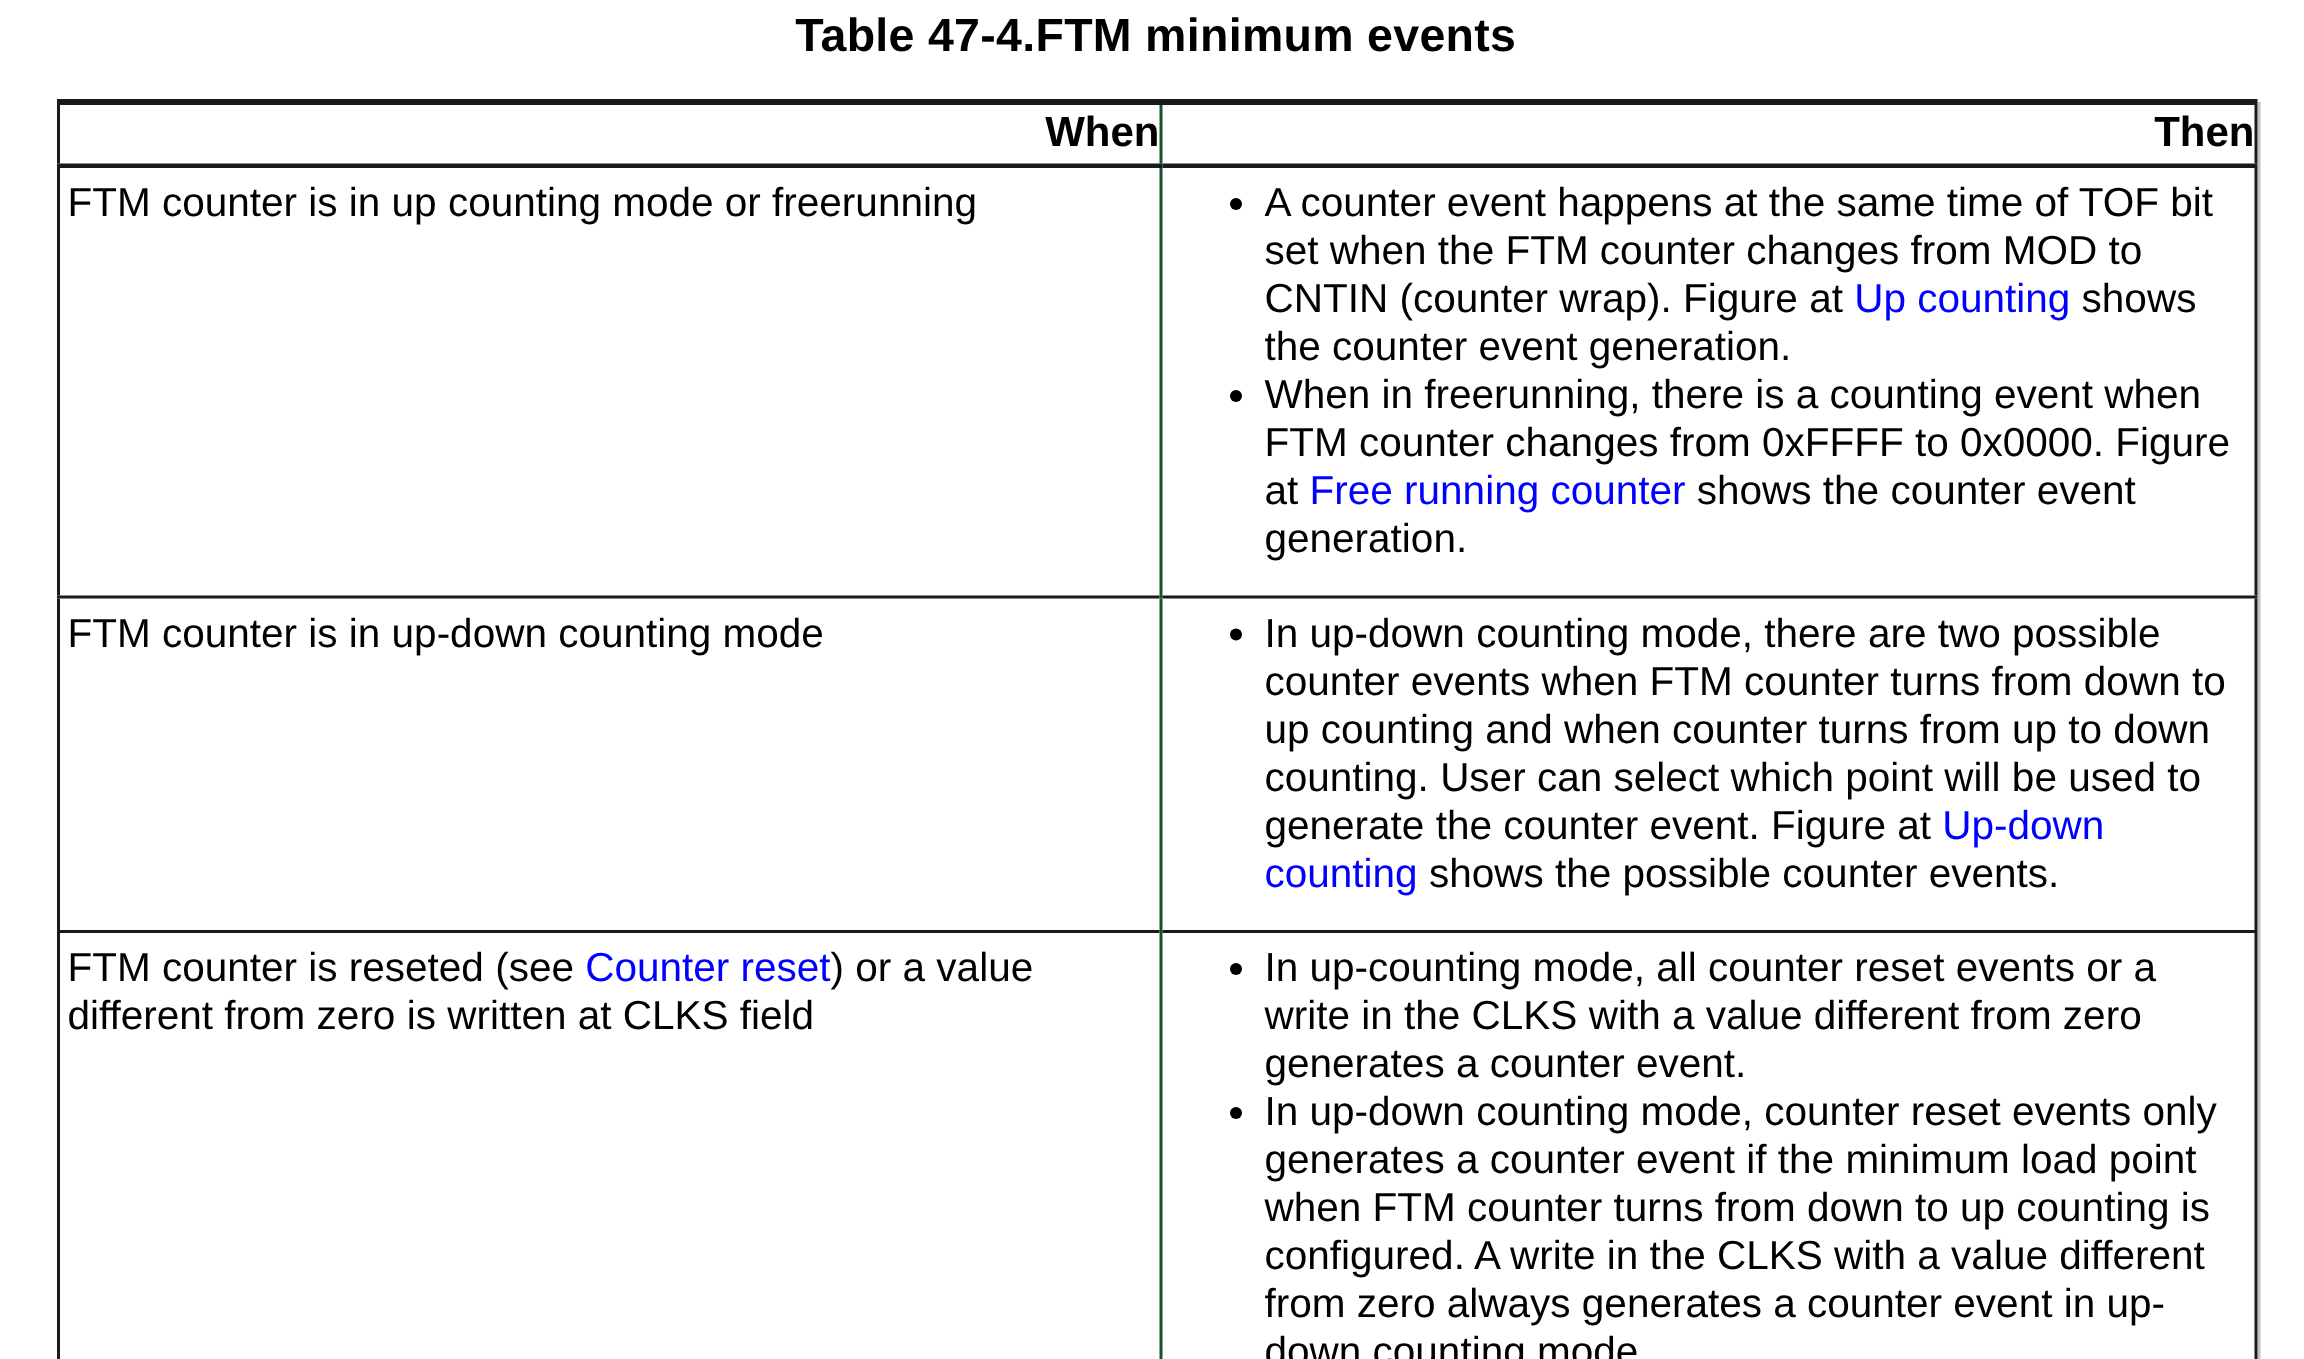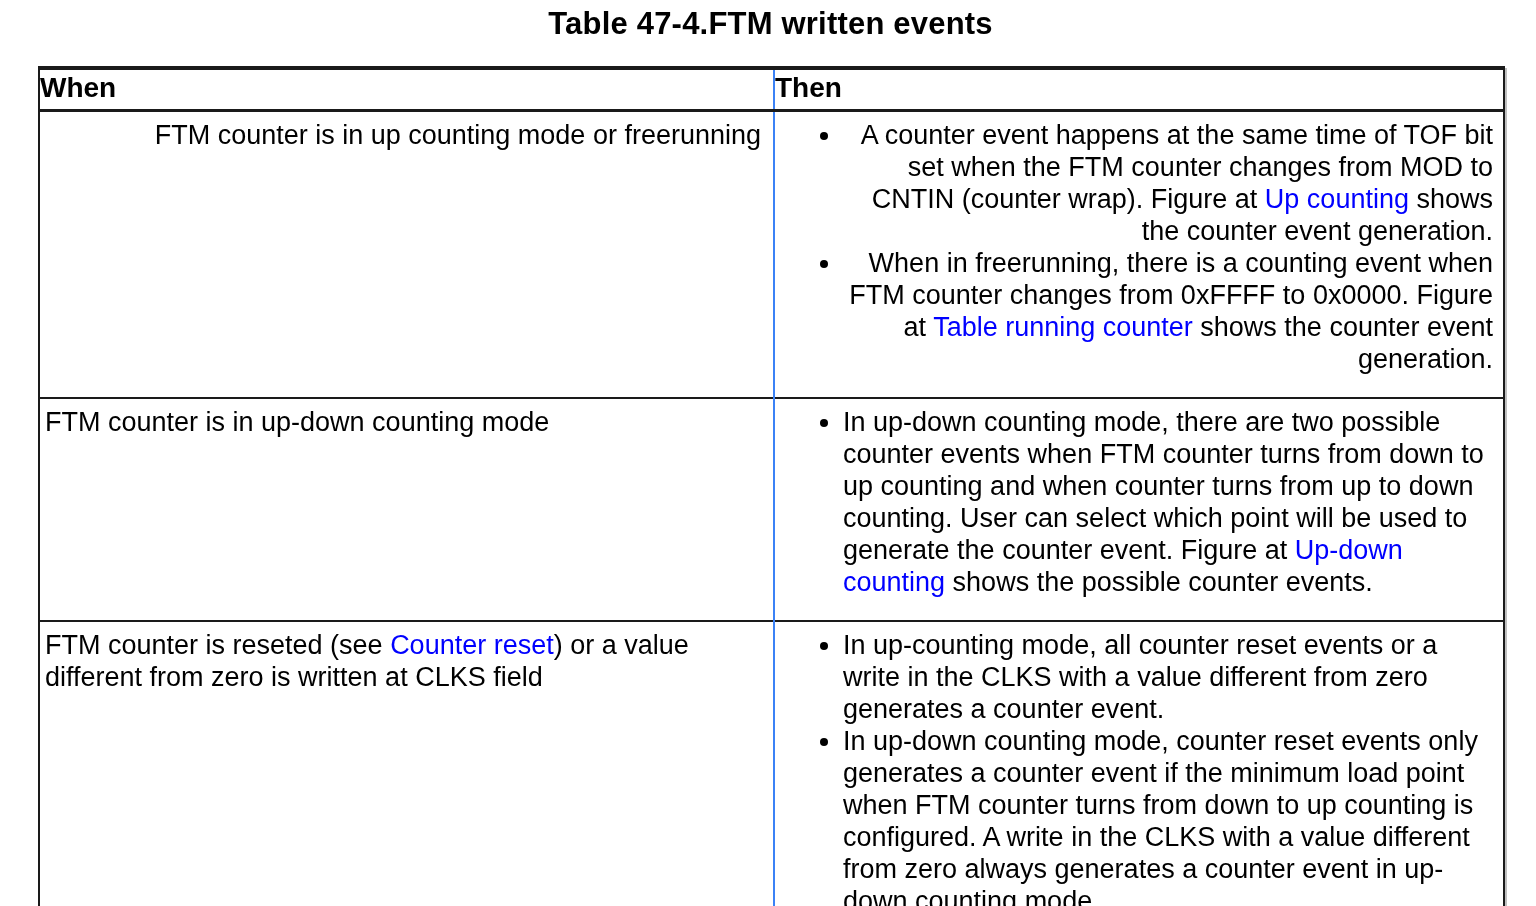--- a/index.html
+++ b/index.html
@@ -45,26 +45,26 @@
     box-shadow: 2px 2px 0 rgba(0,0,0,0.25);
     background: #ffffff;
   }
   col.col-when { width: 735px; }
   col.col-then { width: 730px; }
 
   th {
     height: 42px;
     font-size: 28px;
     font-weight: bold;
-    text-align: left;
+    text-align: right;
     vertical-align: middle;
     border-bottom: 3px solid #1a1a1a;
     padding: 2px 0 4px 0;
   }
-  th.then-header, td.then-cell { border-left: 2px solid #3b82f6; }
+  th.then-header, td.then-cell { border-left: 2px solid #14532d; }
 
   tbody tr + tr td { border-top: 2px solid #1a1a1a; }
 
   td {
     vertical-align: top;
     font-size: 27px;
     line-height: 32px;
   }
   td.when-cell { padding: 7px 12px 8px 5px; }
   td.then-cell { padding: 7px 10px 22px 0; }
@@ -83,41 +83,41 @@
     text-decoration: none;
     cursor: pointer;
   }
 </style>
 </head>
 <body>
 
 <div class="page">
 
   <div class="doc-title">
-    <span class="title-prefix">Table 47-4.</span><span>FTM written events</span>
+    <span class="title-prefix">Table 47-4.</span><span>FTM minimum events</span>
   </div>
 
   <table class="events-table">
     <colgroup>
       <col class="col-when">
       <col class="col-then">
     </colgroup>
     <thead>
       <tr>
         <th class="when-header">When</th>
         <th class="then-header">Then</th>
       </tr>
     </thead>
     <tbody>
-        <tr style="height: 272px; text-align: right;">
+        <tr style="height: 272px;">
           <td class="when-cell"><span>FTM counter is in up counting mode or freerunning</span></td>
           <td class="then-cell">
             <ul class="bullets">
               <li><span>A counter event happens at the same time of TOF bit set when the FTM counter changes from MOD to CNTIN (counter wrap). Figure at </span><a class="doc-link" href="#">Up counting</a><span> shows the counter event generation.</span></li>
-              <li><span>When in freerunning, there is a counting event when FTM counter changes from 0xFFFF to 0x0000. Figure at </span><a class="doc-link" href="#">Table running counter</a><span> shows the counter event generation.</span></li>
+              <li><span>When in freerunning, there is a counting event when FTM counter changes from 0xFFFF to 0x0000. Figure at </span><a class="doc-link" href="#">Free running counter</a><span> shows the counter event generation.</span></li>
             </ul>
           </td>
         </tr>
         <tr style="height: 206px;">
           <td class="when-cell"><span>FTM counter is in up-down counting mode</span></td>
           <td class="then-cell">
             <ul class="bullets">
               <li><span>In up-down counting mode, there are two possible counter events when FTM counter turns from down to up counting and when counter turns from up to down counting. User can select which point will be used to generate the counter event. Figure at </span><a class="doc-link" href="#">Up-down counting</a><span> shows the possible counter events.</span></li>
             </ul>
           </td>

